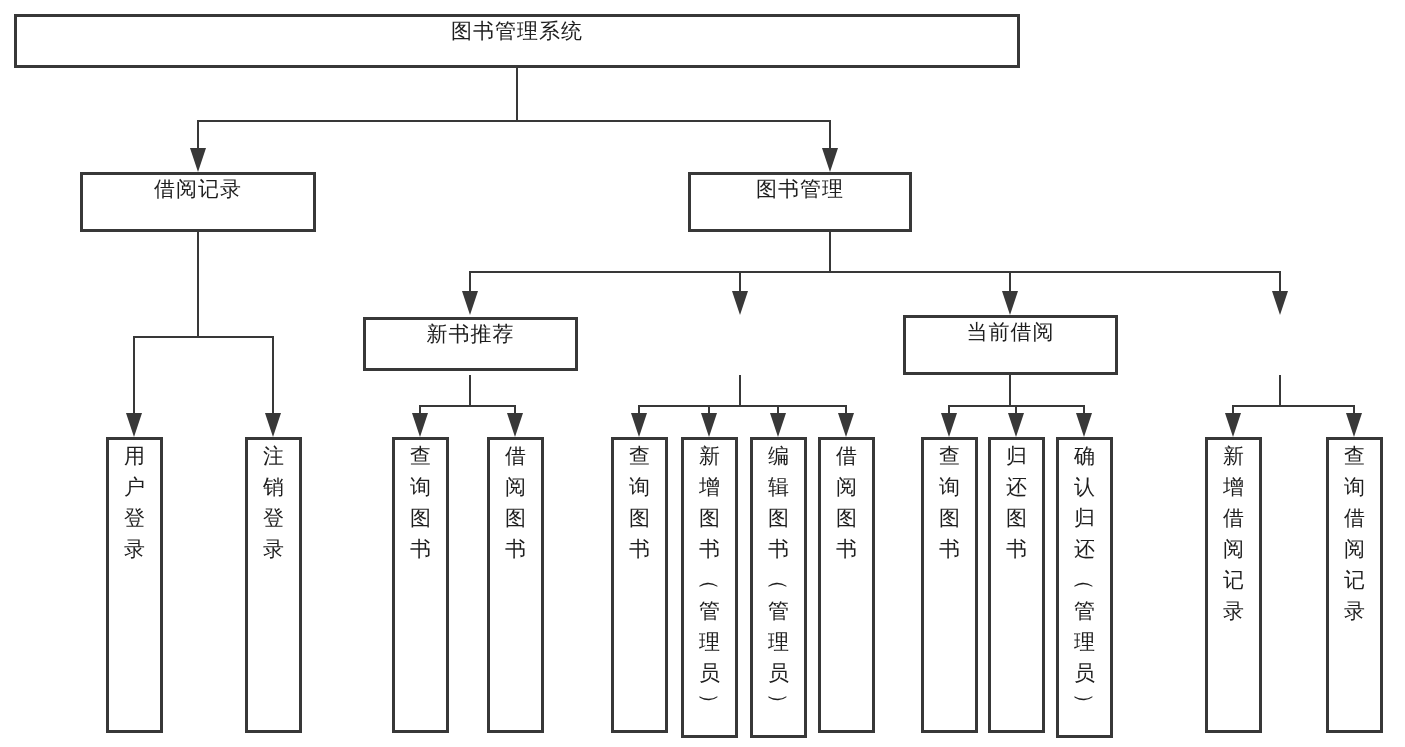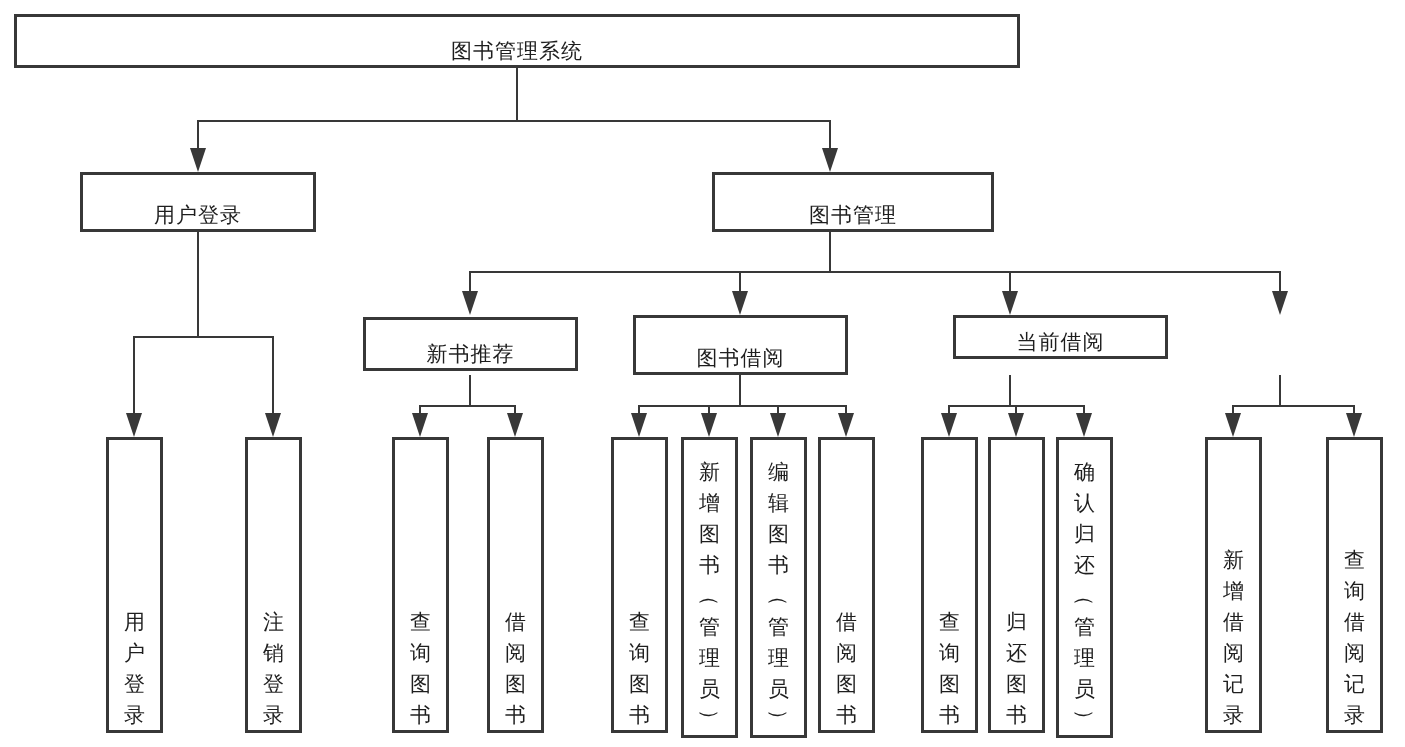--- a/index.html
+++ b/index.html
@@ -3,21 +3,21 @@
 <meta charset="utf-8">
 <style>
   html,body{margin:0;padding:0;background:#ffffff;}
   #canvas{
     position:relative;width:1405px;height:747px;background:#ffffff;
     font-family:"Liberation Sans","DejaVu Sans",sans-serif;color:#1e1e1e;
     overflow:hidden;
   }
   .box{
     position:absolute;background:#ffffff;border:3px solid #383838;
-    box-sizing:border-box;display:flex;align-items:flex-end;justify-content:center;
+    box-sizing:border-box;display:flex;align-items:flex-start;justify-content:center;
     z-index:2;
   }
   .hbox span{font-size:21px;letter-spacing:1px;white-space:nowrap;}
   .vtext{display:flex;flex-direction:column;align-items:center;}
   .vc{display:block;font-size:21px;line-height:31px;height:31px;width:24px;text-align:center;}
   .rot{transform:rotate(90deg);}
   .line{position:absolute;background:#383838;z-index:1;}
   .arrowhead{
     position:absolute;width:0;height:0;z-index:1;
     border-left:8px solid transparent;border-right:8px solid transparent;
@@ -31,33 +31,30 @@
 </head>
 <body>
 
 <div id="canvas">
 
   <div class="box hbox" style="left:14px;top:14px;width:1006px;height:54px">
     <span>图书管理系统</span>
   </div>
 
   <div class="box hbox" style="left:80px;top:172px;width:236px;height:60px">
-    <span>用户登录</span>
-  </div>
-  <div class="box hbox" style="left:712px;top:172px;width:282px;height:60px">
+    <span>借阅记录</span>
+  </div>
+  <div class="box hbox" style="left:688px;top:172px;width:224px;height:60px">
     <span>图书管理</span>
   </div>
 
   <div class="box hbox" style="left:363px;top:317px;width:215px;height:54px">
     <span>新书推荐</span>
   </div>
-  <div class="box hbox" style="left:633px;top:315px;width:215px;height:60px">
-    <span>图书借阅</span>
-  </div>
-  <div class="box hbox" style="left:953px;top:315px;width:215px;height:44px">
+  <div class="box hbox" style="left:903px;top:315px;width:215px;height:60px">
     <span>当前借阅</span>
   </div>
 
   <div class="box" style="left:106px;top:437px;width:57px;height:296px">
     <span class="vtext">
         <span class="vc">用</span>
         <span class="vc">户</span>
         <span class="vc">登</span>
         <span class="vc">录</span>
       </span>

